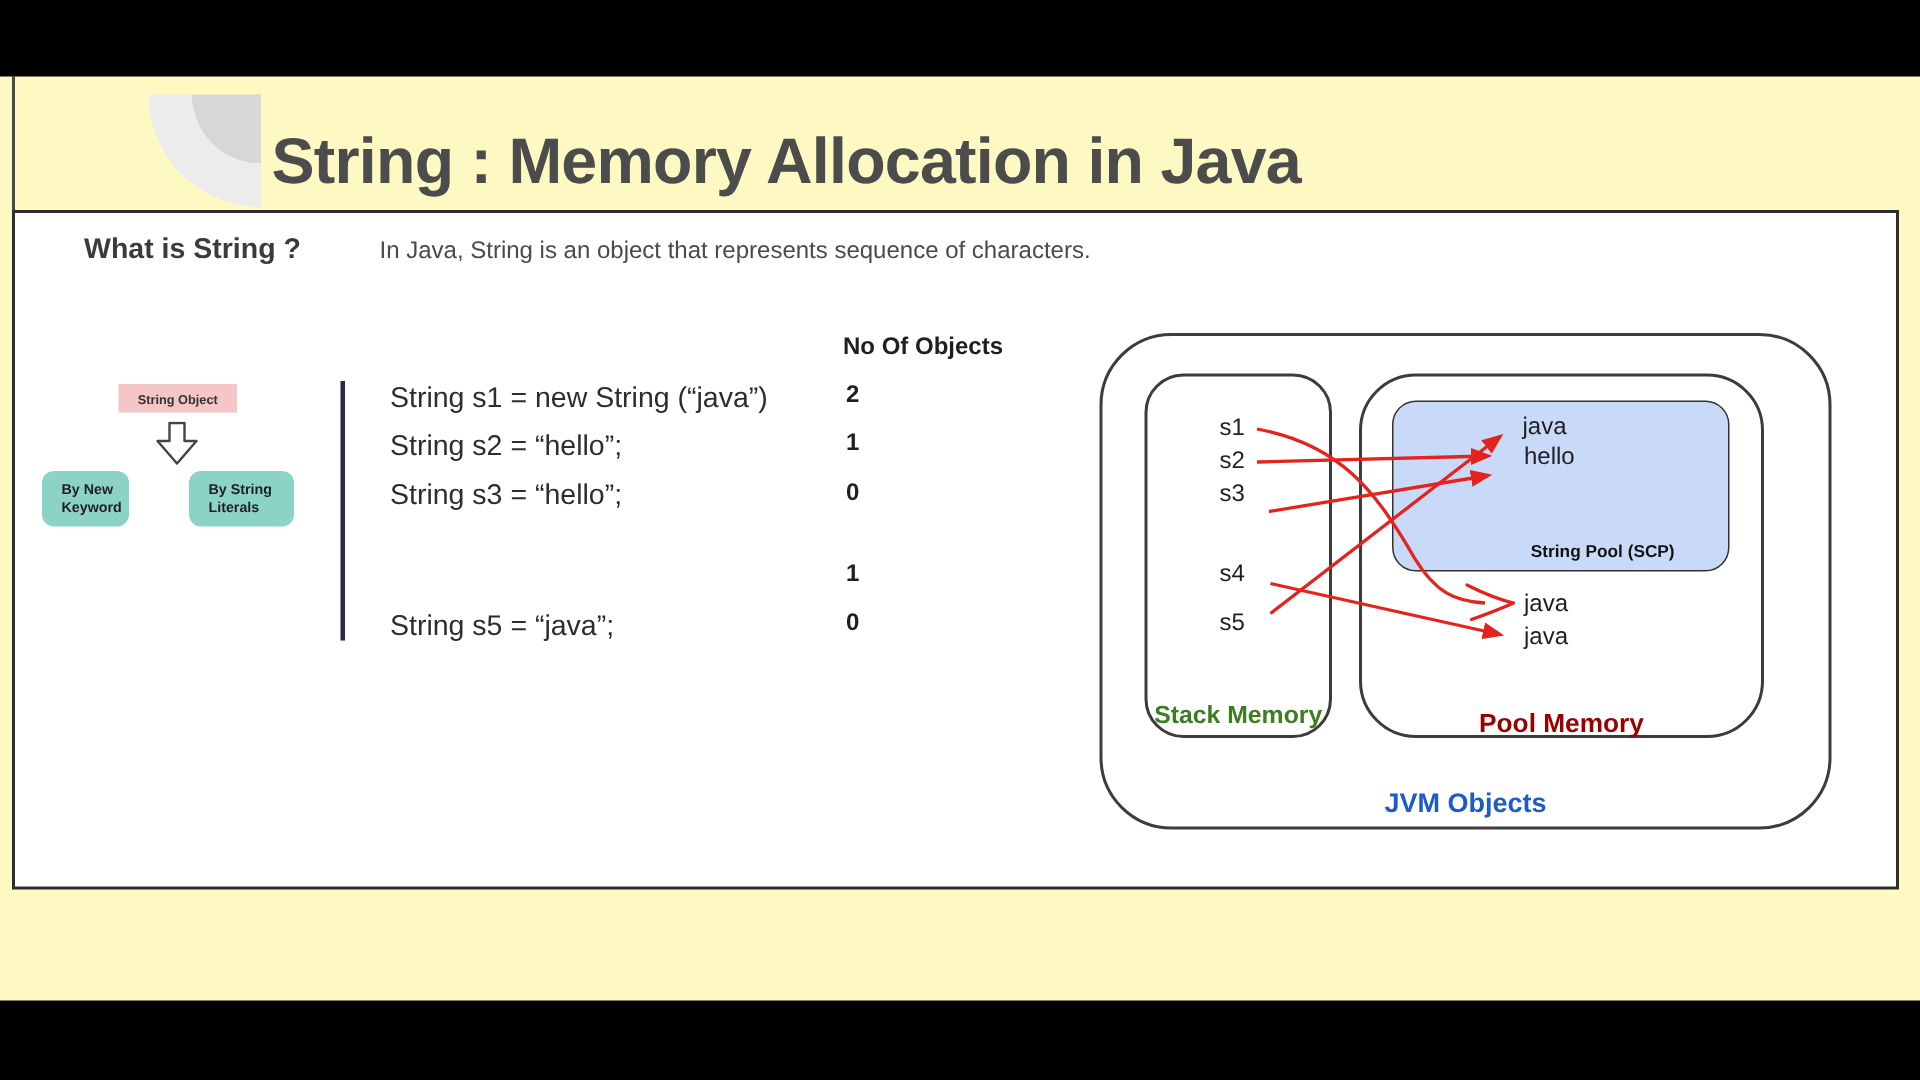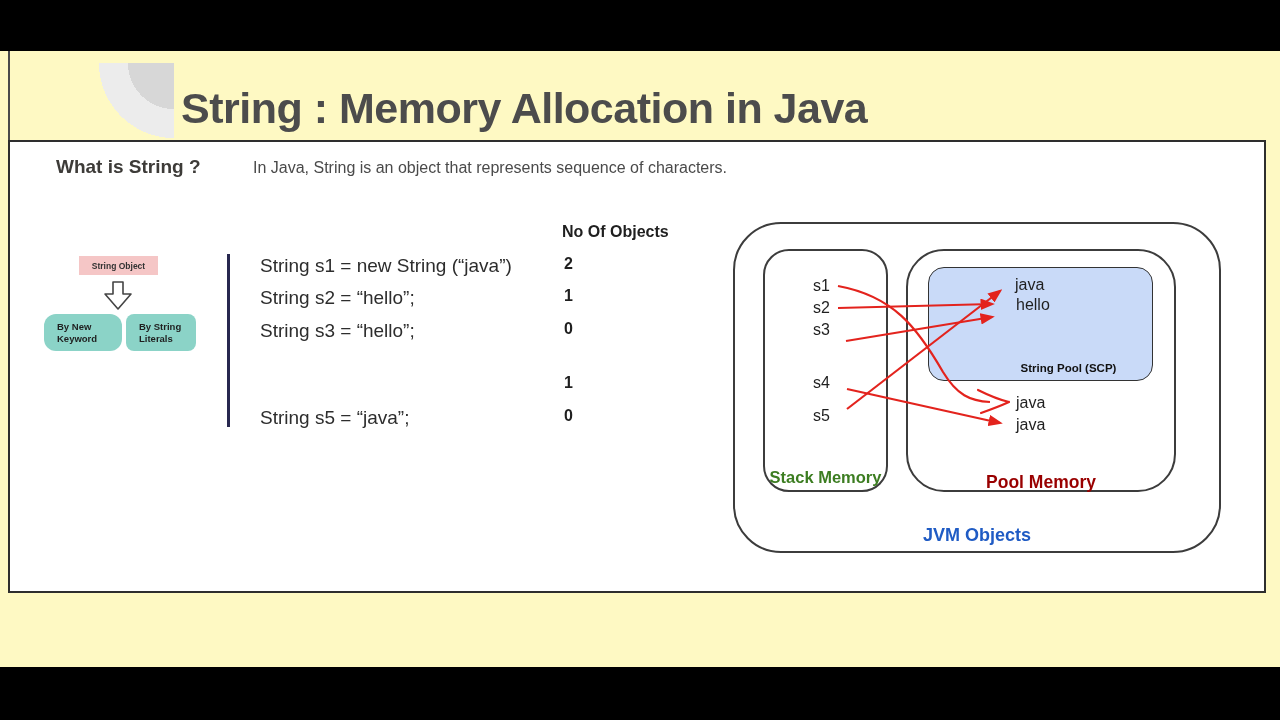--- a/index.html
+++ b/index.html
@@ -23,21 +23,21 @@
   .q-text{left:253px;top:159px;font-size:16px;color:#4a4a4a;white-space:nowrap;}
 
   
   .fc-root{left:79px;top:256px;width:79px;height:19px;background:#f5c6c6;
            display:flex;align-items:center;justify-content:center;
            font-size:8.5px;font-weight:700;color:#333;}
   .fc-arrow{left:103px;top:281px;width:30px;height:30px;}
   .fc-branch{top:314px;height:37px;background:#8bd3c7;border-radius:8px;
              display:flex;align-items:center;padding-left:13px;
              font-size:9.5px;font-weight:700;color:#1f1f1f;white-space:pre-line;line-height:1.25;}
-  .fc-b1{left:44px;width:78px;border-radius:12px;}
+  .fc-b1{left:28px;width:58px;}
   .fc-b2{left:126px;width:70px;}
 
   
   .divider{left:227px;top:254px;width:3px;height:173px;background:#28284f;}
   .tbl-header{left:531px;top:223px;width:112px;text-align:left;font-size:16px;font-weight:700;color:#1f1f1f;white-space:nowrap;margin-left:31px;}
   .code-line{left:260px;font-size:19px;color:#2d2d2d;white-space:nowrap;}
   .count{left:531px;width:75px;text-align:center;font-size:16px;font-weight:700;color:#1f1f1f;}
   .r0{top:255px;} .r1{top:287px;} .r2{top:320px;} .r3{top:374px;} .r4{top:407px;}
 
   

